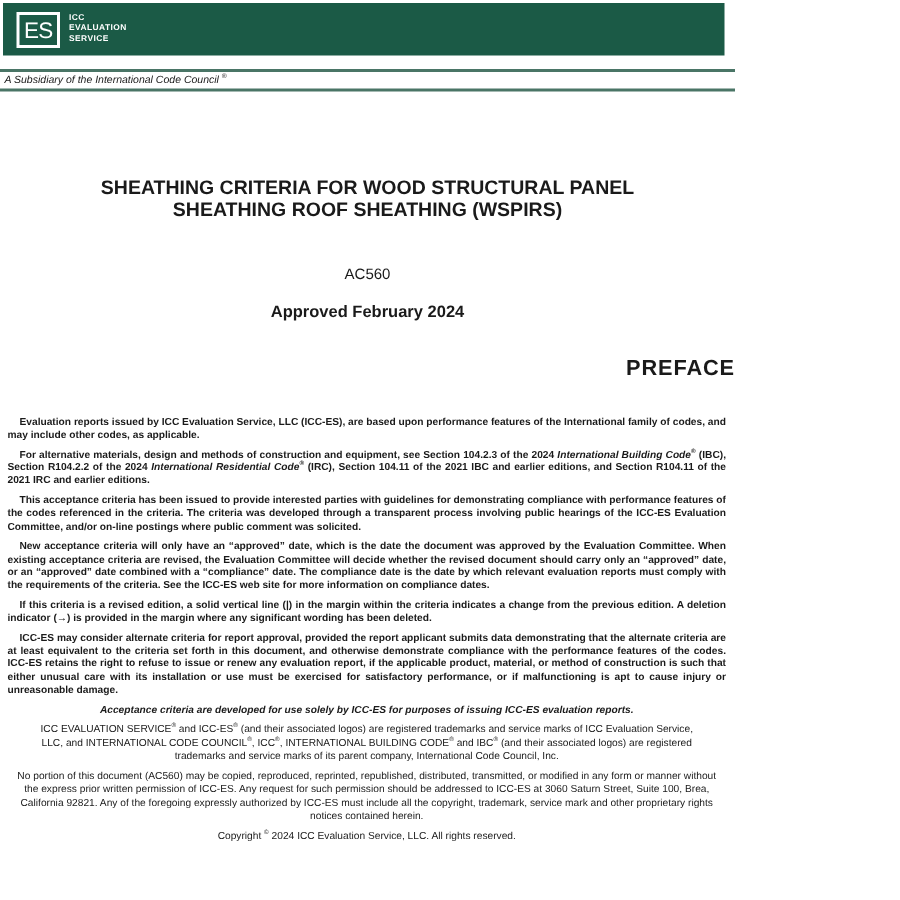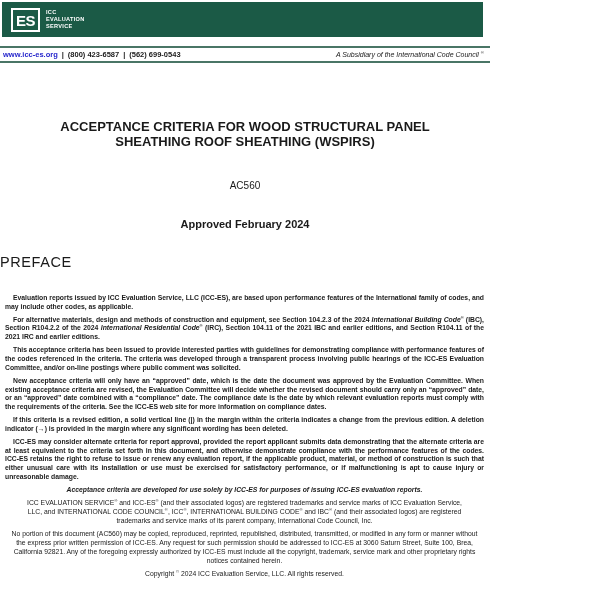--- a/index.html
+++ b/index.html
@@ -9,41 +9,41 @@
     --ink:#1a1a1a;
   }
   *{margin:0;padding:0;box-sizing:border-box;}
   html,body{background:#fff;}
   body{font-family:"Liberation Sans", sans-serif;color:var(--ink);}
   .page{position:relative;width:600px;height:600px;background:#ffffff;overflow:hidden;}
 
   
   .banner{margin:2px 0 0 2px;width:481px;height:35px;background:var(--banner-green);
           display:flex;align-items:center;padding-left:9px;}
-  .es-box{border:2px solid #ffffff;color:#ffffff;font-weight:bold;font-size:15px;
+  .es-box{border:2px solid #ffffff;color:#ffffff;font-weight:normal;font-size:15px;
           line-height:1;padding:3px 3px 2px 3px;letter-spacing:-0.5px;}
   .brand{color:#ffffff;font-size:5.6px;font-weight:bold;line-height:1.2;margin-left:6px;
          letter-spacing:0.3px;text-transform:uppercase;}
 
   
   .contact-band{width:490px;margin-top:9px;border-top:2px solid var(--rule-green);
                 border-bottom:2px solid var(--rule-green);
                 display:flex;justify-content:space-between;align-items:center;
                 padding:2px 6px 2px 3px;}
   .contact-left{font-size:7.5px;font-weight:bold;white-space:nowrap;}
   .contact-left .sep{margin:0 4px;}
   .website{color:var(--link-blue);text-decoration:none;}
   .subsidiary{font-size:7px;font-style:italic;white-space:nowrap;}
 
   
   .doc-col{width:490px;}
   .title{margin-top:57px;text-align:center;font-weight:bold;font-size:13px;line-height:1.15;}
   .criteria-number{margin-top:30px;text-align:center;font-weight:normal;font-size:10px;}
-  .approval{margin-top:27px;text-align:center;font-weight:bold;font-size:11px;}
-  .preface-heading{margin-top:24px;text-align:left;font-weight:normal;font-size:14.5px;letter-spacing:0.6px;}
+  .approval{margin-top:13px;text-align:center;font-weight:bold;font-size:11px;}
+  .preface-heading{margin-top:24px;text-align:right;font-weight:bold;font-size:14.5px;letter-spacing:0.6px;}
 
   .body-wrap{margin-top:24px;padding:0 6px 0 5px;}
   .body-p{font-size:6.8px;font-weight:bold;line-height:1.28;text-align:justify;
           text-indent:8px;margin-bottom:4.5px;}
   .center-p{font-size:6.8px;line-height:1.3;text-align:center;margin-bottom:4.5px;}
   .use-statement{font-weight:bold;font-style:italic;margin-top:2px;}
   .trademark-p{padding:0 14px;}
   .permission-p{padding:0 2px;margin-top:2px;}
   .copyright-p{margin-top:2px;}
   sup{font-size:0.62em;vertical-align:super;line-height:0;}
@@ -56,30 +56,27 @@
   <div class="banner">
     <div class="es-box">ES</div>
     <div class="brand">
       <div>ICC</div>
       <div>EVALUATION</div>
       <div>SERVICE</div>
     </div>
   </div>
 
   <div class="contact-band">
-    <div class="contact-left">
-      <a href="#" class="website">www.icc-es.org</a><span class="sep">|</span><span>(800) 423-6587</span><span class="sep">|</span><span>(562) 699-0543</span>
-    </div>
     <div class="subsidiary"><span>A Subsidiary of the International Code Council </span><sup>®</sup></div>
   </div>
 
   <div class="doc-col">
 
     <div class="title">
-      <div>ACCEPTANCE CRITERIA FOR WOOD STRUCTURAL PANEL</div>
+      <div>SHEATHING CRITERIA FOR WOOD STRUCTURAL PANEL</div>
       <div>SHEATHING ROOF SHEATHING (WSPIRS)</div>
     </div>
 
     <div class="criteria-number">AC560</div>
 
     <div class="approval">Approved February 2024</div>
 
     <div class="preface-heading">PREFACE</div>
 
     <div class="body-wrap">

